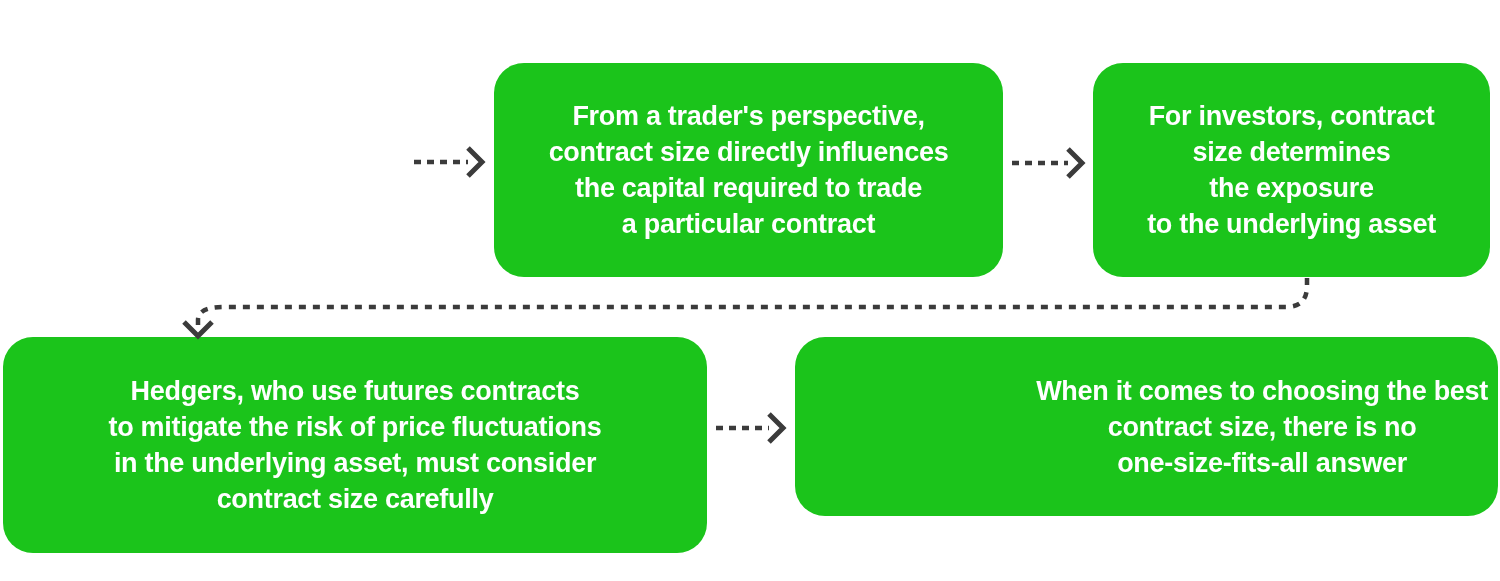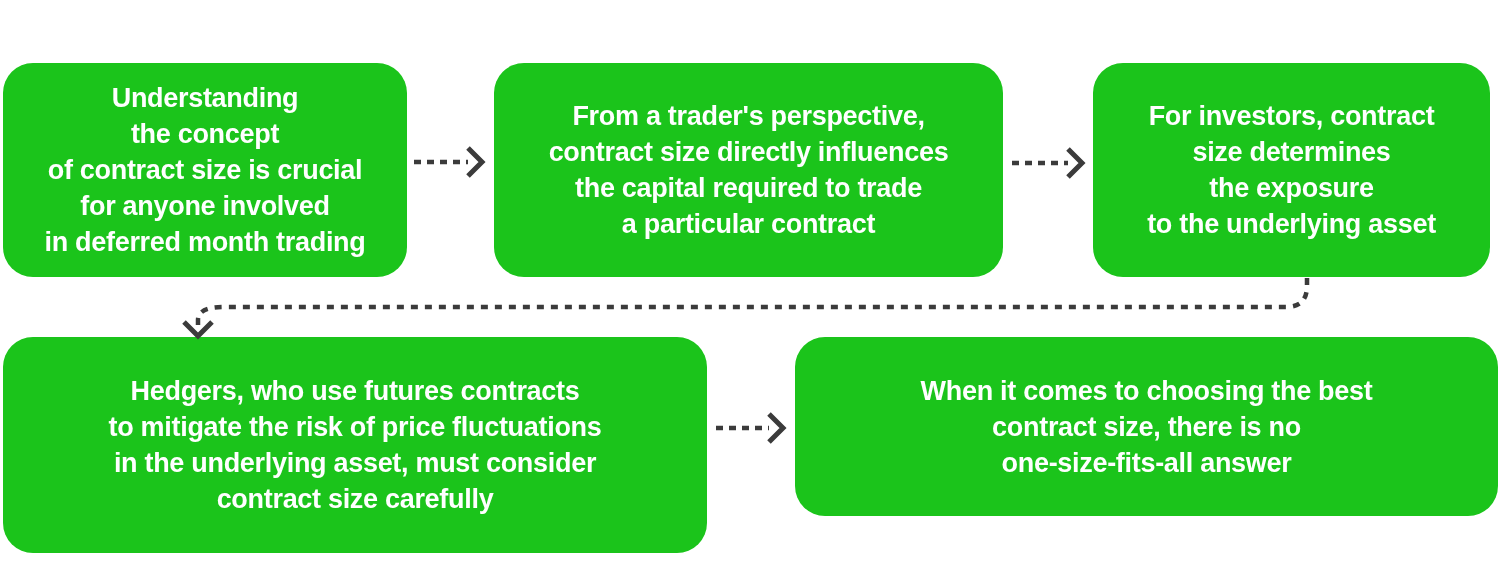--- a/index.html
+++ b/index.html
@@ -31,21 +31,21 @@
     color: #ffffff;
     font-weight: 700;
     font-size: 27px;
     line-height: 36px;
     letter-spacing: -0.3px;
   }
   .n1 { left: 3px;    top: 63px;  width: 404px; height: 214px; }
   .n2 { left: 494px;  top: 63px;  width: 509px; height: 214px; }
   .n3 { left: 1093px; top: 63px;  width: 397px; height: 214px; }
   .n4 { left: 3px;    top: 337px; width: 704px; height: 216px; }
-  .n5 { left: 795px;  top: 337px; width: 703px; height: 179px; }
+  .n5 { left: 795px;  top: 337px; width: 703px; height: 179px; justify-content: flex-end; }
   .connector-layer {
     position: absolute;
     left: 0; top: 0;
     width: 1500px;
     height: 581px;
     pointer-events: none;
   }
   .dash {
     fill: none;
     stroke: #3b3b3b;
@@ -64,27 +64,20 @@
     stroke-width: 5;
     stroke-linejoin: miter;
     stroke-linecap: butt;
   }
 </style>
 </head>
 <body>
 
 <div class="canvas">
 
-  <div class="node n1">
-    <p class="node-text">Understanding
-the concept
-of contract size is crucial
-for anyone involved
-in deferred month trading</p>
-  </div>
 
   <div class="node n2">
     <p class="node-text">From a trader's perspective,
 contract size directly influences
 the capital required to trade
 a particular contract</p>
   </div>
 
   <div class="node n3">
     <p class="node-text">For investors, contract

